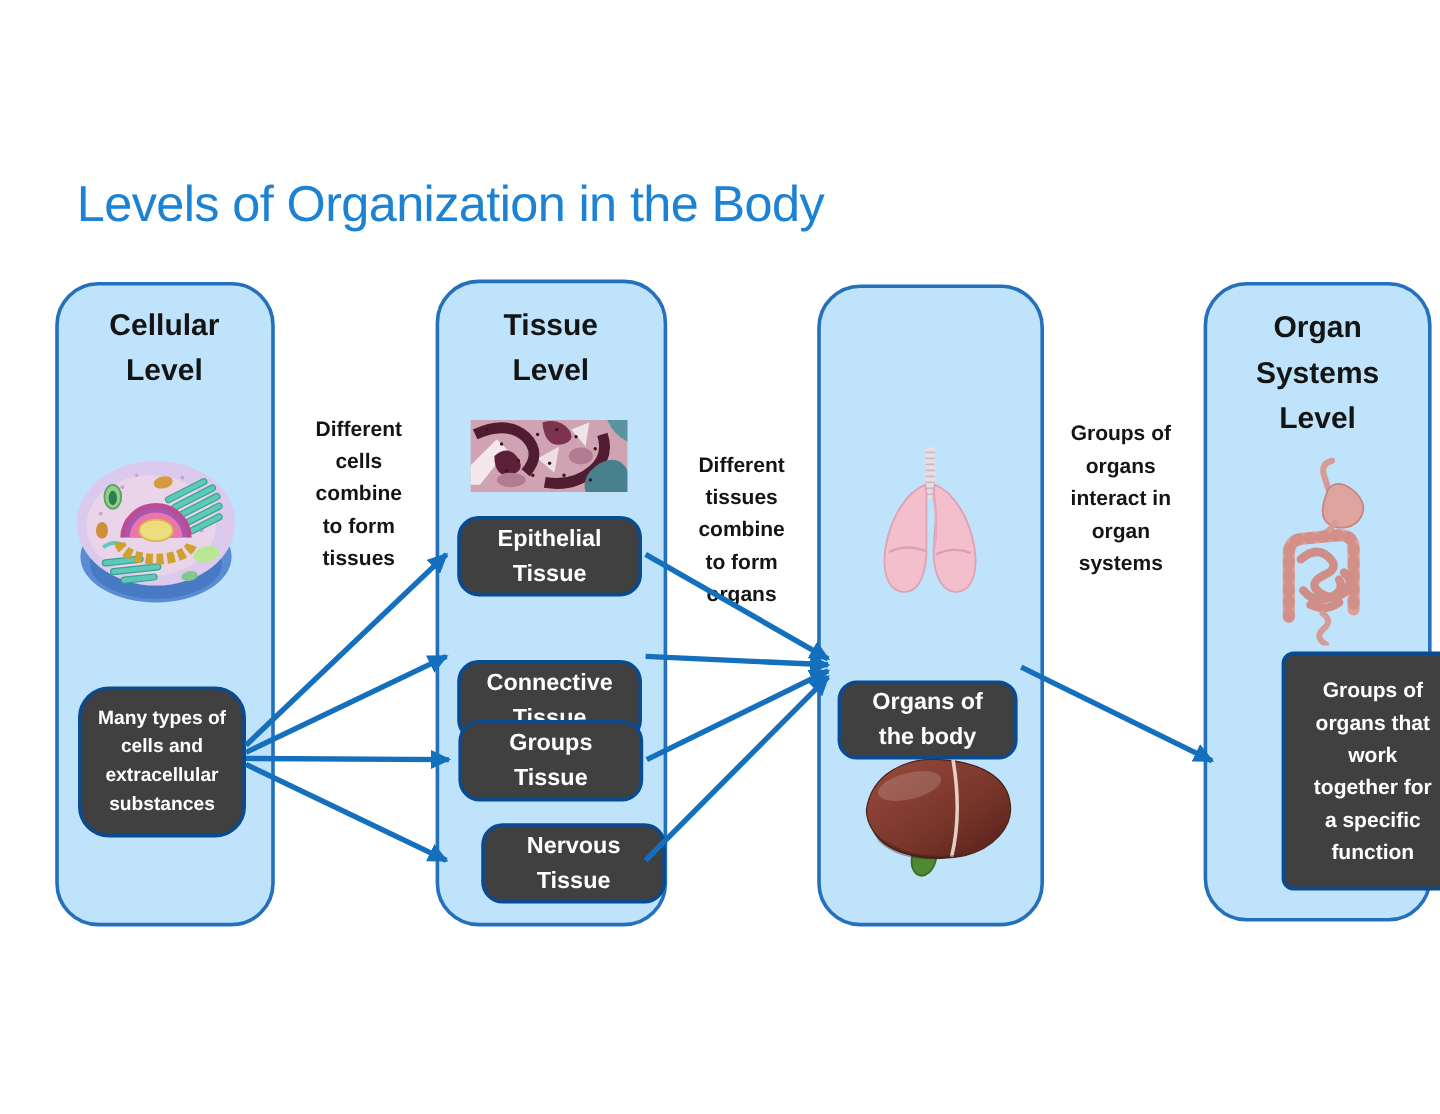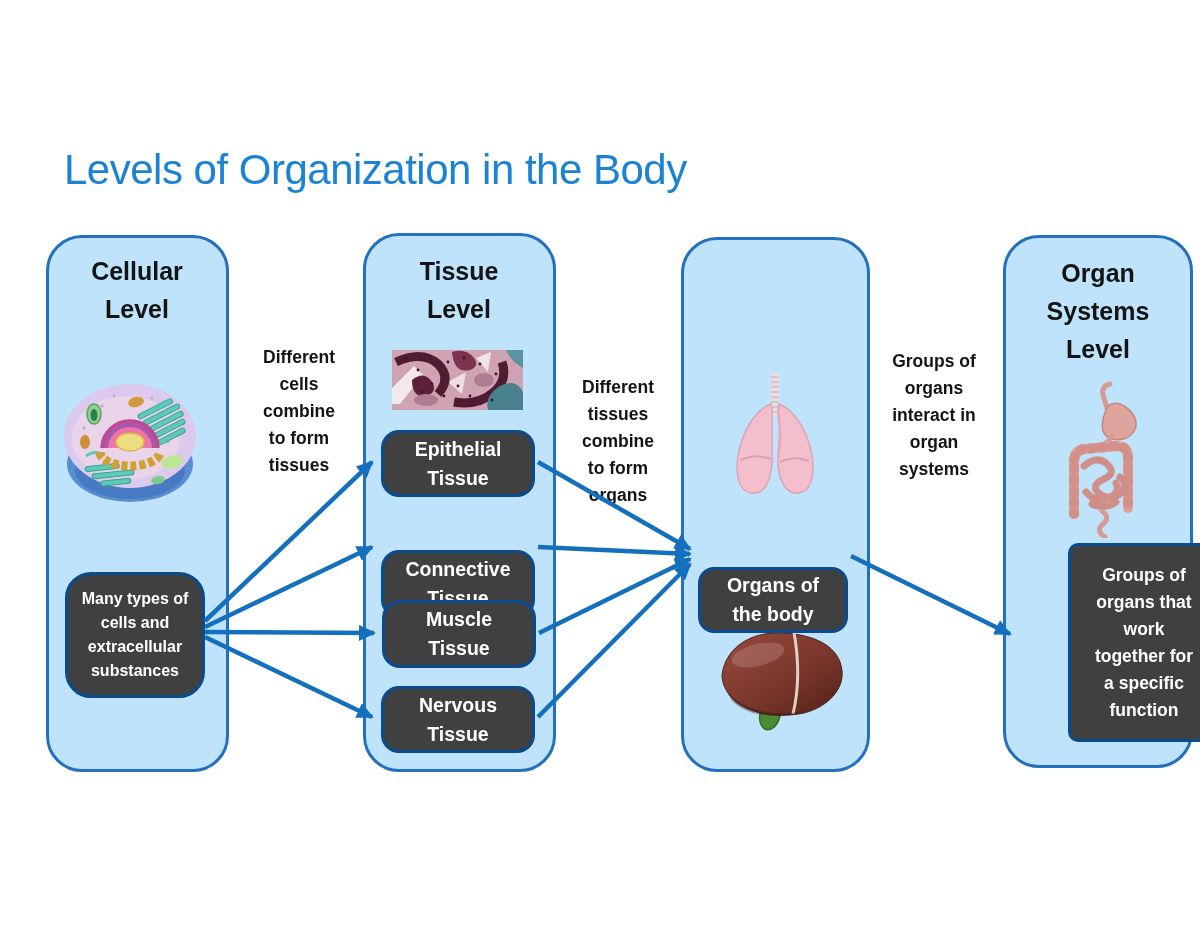--- a/index.html
+++ b/index.html
@@ -146,22 +146,22 @@
   </svg>
 
   <div class="bluebox" style="left:65px;top:572px;width:140px;height:126px;border-radius:26px;
        font-size:16px;line-height:24px;padding:0 8px;">Many types of cells and extracellular substances</div>
 
   <div class="bluebox" style="left:381px;top:430px;width:154px;height:67px;border-radius:18px;
        font-size:19.5px;line-height:29px;padding:0 20px;">Epithelial Tissue</div>
   <div class="bluebox" style="left:381px;top:514px;width:154px;height:68px;border-radius:18px;
        font-size:19.5px;line-height:29px;padding:0 20px;margin-top:36px;">Connective Tissue</div>
   <div class="bluebox" style="left:382px;top:600px;width:154px;height:68px;border-radius:18px;
-       font-size:19.5px;line-height:29px;padding:0 20px;">Muscle Tissue</div>
-  <div class="bluebox" style="left:381px;top:686px;width:154px;height:67px;border-radius:18px;
+       font-size:19.5px;line-height:29px;padding:0 20px;">Groups Tissue</div>
+  <div class="bluebox" style="left:401px;top:686px;width:154px;height:67px;border-radius:18px;
        font-size:19.5px;line-height:29px;padding:0 20px;">Nervous Tissue</div>
 
   <div class="bluebox" style="left:698px;top:522px;width:150px;height:66px;border-radius:16px;
        font-size:19.5px;line-height:29px;padding:0 16px;margin-top:45px;">Organs of the body</div>
 
   <div class="bluebox" style="left:1068px;top:543px;width:152px;height:199px;border-radius:10px;
        font-size:17.5px;line-height:27px;padding:0 20px;">Groups of organs that work together for a specific function</div>
 
   <div class="gap-label" style="left:253px;top:344px;width:92px;">Different cells combine to form tissues</div>
   <div class="gap-label" style="left:572px;top:344px;width:92px;margin-top:30px;">Different tissues combine to form organs</div>

